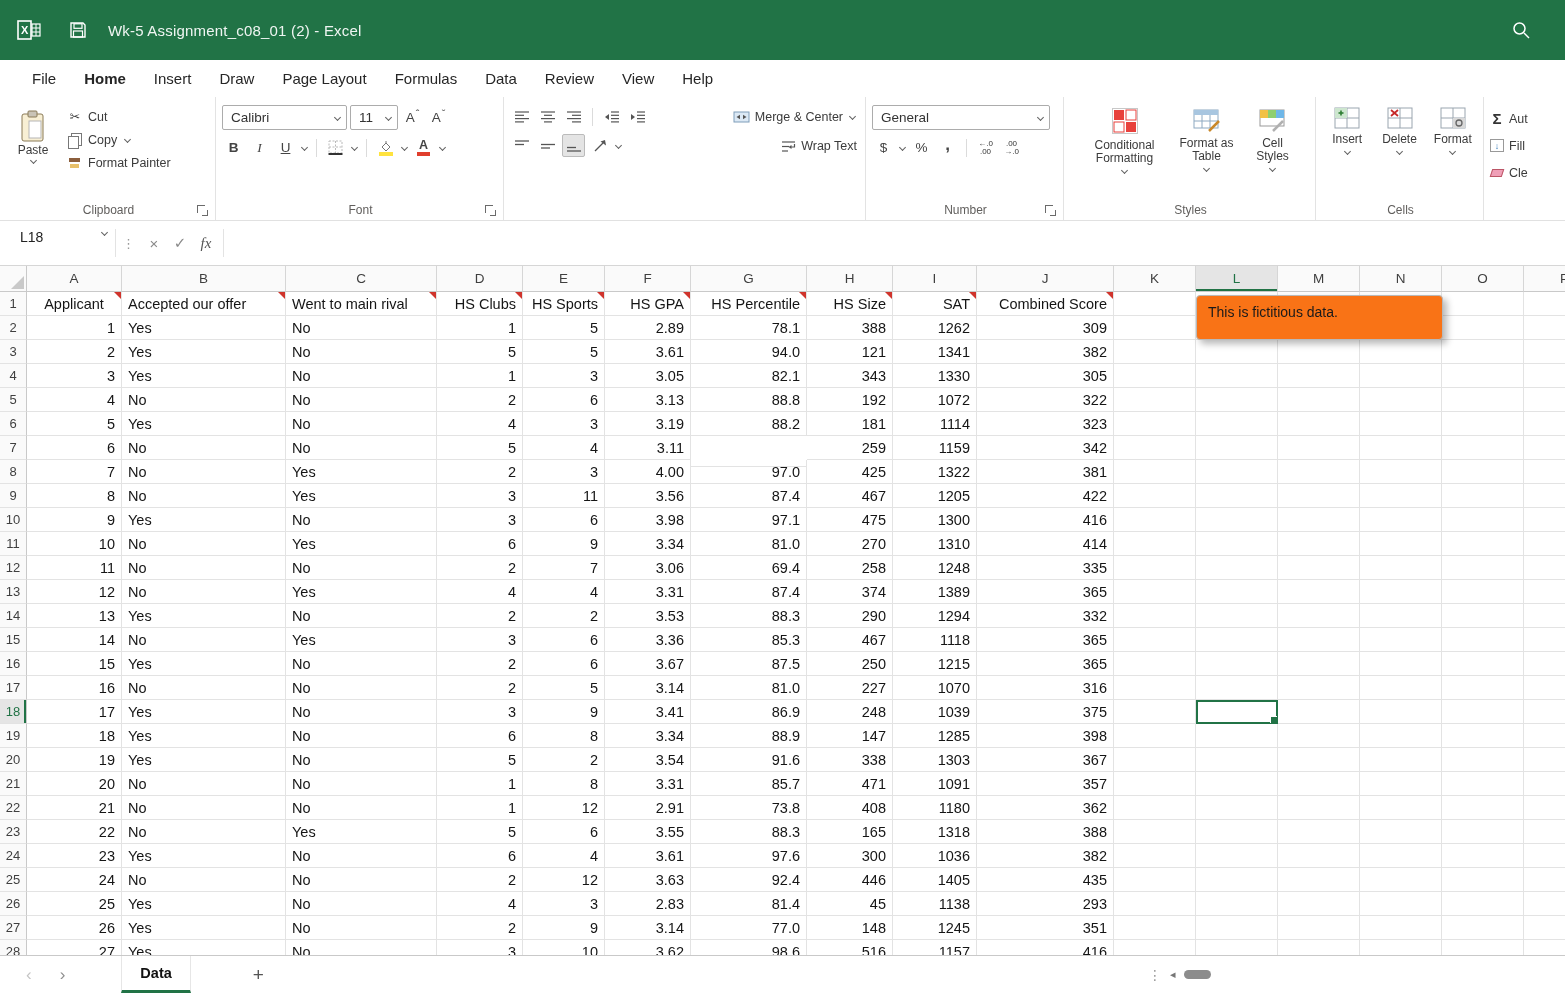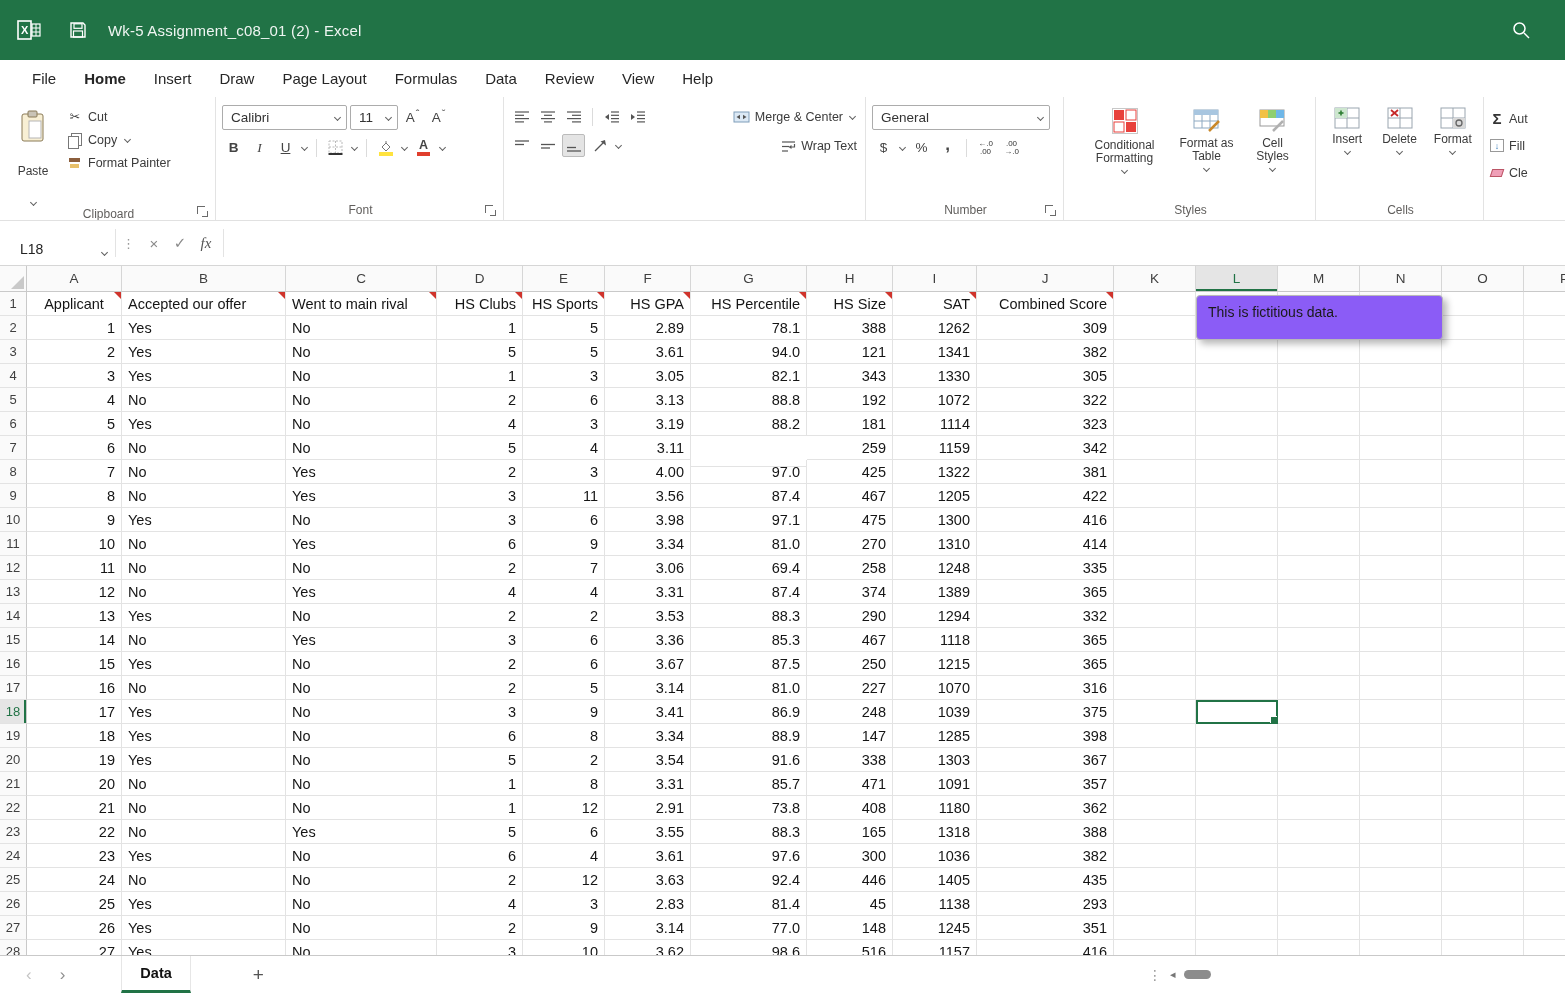--- a/index.html
+++ b/index.html
@@ -27,21 +27,21 @@
   .colstack{flex-direction:column;}
   .glabel{height:20px;display:flex;align-items:center;justify-content:center;font-size:12px;color:#605E5C;position:relative;}
   .launcher{position:absolute;right:2px;bottom:3px;width:14px;height:14px;}
   .launcher::before{content:"";position:absolute;left:2px;top:2px;width:7px;height:7px;border-left:1.4px solid #6a6a6a;border-top:1.4px solid #6a6a6a;}
   .launcher::after{content:"";position:absolute;right:1px;bottom:1px;width:5px;height:5px;border-right:1.4px solid #6a6a6a;border-bottom:1.4px solid #6a6a6a;}
 
   .chev{width:9px;height:8px;display:inline-block;position:relative;flex:none;}
   .chev::after{content:"";position:absolute;left:2px;top:1px;width:4px;height:4px;border-right:1.1px solid #616161;border-bottom:1.1px solid #616161;transform:rotate(45deg);}
   .vsep{width:1px;height:18px;background:#DBDBDB;margin:0 4px;flex:none;}
 
-  .bigbtn{width:54px;display:flex;flex-direction:column;align-items:center;font-size:12px;color:#3b3b3b;padding-top:8px;gap:21px;}
+  .bigbtn{width:54px;display:flex;flex-direction:column;align-items:center;font-size:12px;color:#3b3b3b;padding-top:8px;gap:0;}
   .smallcol{display:flex;flex-direction:column;margin-left:8px;margin-top:8px;gap:9px;}
   .smallbtn{display:flex;align-items:center;gap:6px;font-size:12.5px;color:#3b3b3b;white-space:nowrap;}
   .sicon{display:inline-flex;align-items:center;justify-content:center;min-width:14px;}
 
   .rrow{display:flex;align-items:center;gap:3px;margin-top:6px;}
   .rrow:first-child{margin-top:4px;}
   .combo{height:25px;border:1px solid #ACACAC;display:flex;align-items:center;justify-content:space-between;
          padding:0 4px 0 8px;font-size:13.5px;color:#333;background:#fff;border-radius:2px;}
   .ibtn{min-width:23px;height:23px;display:flex;align-items:center;justify-content:center;font-size:13.5px;color:#444;border-radius:2px;padding:0 2px;}
   .ibtn.selected{background:#E4E4E4;border:1px solid #BBB;}
@@ -69,21 +69,21 @@
   .bigbtn2{display:flex;flex-direction:column;align-items:center;padding-top:6px;font-size:12px;color:#3b3b3b;text-align:center;line-height:13px;}
   .blabel2{margin-top:4px;white-space:normal;}
   .bigbtn2 .chev{margin-top:2px;}
   .editrow{display:flex;align-items:center;gap:5px;height:27px;font-size:12.5px;color:#3b3b3b;white-space:nowrap;}
   .sigma{font-size:15px;font-weight:bold;color:#333;}
   .fillbox{width:13px;height:13px;border:1px solid #999;display:flex;align-items:center;justify-content:center;font-size:9px;color:#2E75B6;}
   .eraser{width:12px;height:8px;background:#EF9FB7;border:1px solid #B56;transform:skewX(-18deg);}
 
   
   .fbar{height:45px;display:flex;align-items:center;border-bottom:1px solid #D6D6D6;background:#fff;padding-left:8px;}
-  .namebox{width:108px;height:28px;display:flex;align-items:flex-end;justify-content:space-between;padding:0 6px 0 12px;font-size:14px;color:#222;border-right:1px solid #E3E3E3;}
+  .namebox{width:108px;height:28px;display:flex;align-items:flex-start;justify-content:space-between;padding:0 6px 0 12px;font-size:14px;color:#222;border-right:1px solid #E3E3E3;}
   .fdots{color:#9a9a9a;font-size:13px;padding:0 6px;}
   .fbtn{width:26px;height:26px;display:flex;align-items:center;justify-content:center;font-size:15px;color:#8a8a8a;}
   .fbtn.fx{font-family:"Liberation Serif",serif;font-style:italic;font-size:15px;color:#555;}
   .finput{flex:1;height:28px;border-left:1px solid #E3E3E3;margin-left:4px;}
 
   
   .grid{position:relative;height:689px;overflow:hidden;background:#fff;font-size:14.5px;color:#151515;}
   .grow{display:flex;height:24px;}
   .grow>div{flex:none;}
   .ghead{height:26px;}
@@ -92,21 +92,21 @@
   .gch{background:#FAFAFA;border-right:1px solid #D6D6D6;border-bottom:1px solid #C9C9C9;display:flex;align-items:center;justify-content:center;font-size:13.5px;color:#3F3F3F;}
   .gch.hl{background:#E5E5E5;color:#217346;box-shadow:inset 0 -2px 0 #217346;}
   .grh{width:27px;background:#FAFAFA;border-right:1px solid #C9C9C9;border-bottom:1px solid #E3E3E3;display:flex;align-items:center;justify-content:center;font-size:13px;color:#3F3F3F;}
   .grh.hl{background:#E5E5E5;color:#217346;box-shadow:inset -2px 0 0 #217346;}
   .gc{border-right:1px solid #E3E3E3;border-bottom:1px solid #E3E3E3;display:flex;align-items:center;padding:0 6px;white-space:nowrap;overflow:hidden;position:relative;justify-content:flex-start;}
   .gc.r{justify-content:flex-end;}
   .gc.c{justify-content:center;}
   .gc.tri::after{content:"";position:absolute;top:0;right:0;width:0;height:0;border-left:7px solid transparent;border-top:7px solid #D0342C;}
   .gc.sel{outline:2px solid #217346;outline-offset:-2px;}
   .gc.sel::before{content:"";position:absolute;right:0;bottom:0;width:6px;height:6px;background:#217346;border-left:1px solid #fff;border-top:1px solid #fff;}
-  .tooltip{position:absolute;left:1196px;top:29px;width:247px;height:45px;background:#8b5cf6;border:1px solid #B9B9B9;border-radius:4px;
+  .tooltip{position:absolute;left:1196px;top:29px;width:247px;height:45px;background:#f97316;border:1px solid #B9B9B9;border-radius:4px;
            box-shadow:4px 4px 7px rgba(0,0,0,.28);font-size:14px;color:#1a1a1a;padding:8px 11px;z-index:6;}
 
   
   .sheetbar{height:38px;border-top:1px solid #C9C9C9;display:flex;align-items:center;background:#fff;position:relative;}
   .navarr{font-size:17px;color:#8f8f8f;margin-left:26px;}
   .navarr.dim{color:#C4C4C4;}
   .navarr+.navarr{margin-left:28px;}
   .sheettab{margin-left:56px;height:100%;display:flex;align-items:center;padding:0 18px;font-size:14.5px;font-weight:bold;color:#111;
             border-left:1px solid #E6E6E6;border-right:1px solid #E6E6E6;border-bottom:3px solid #217346;}
   .addsheet{margin-left:62px;font-size:19px;color:#555;}

